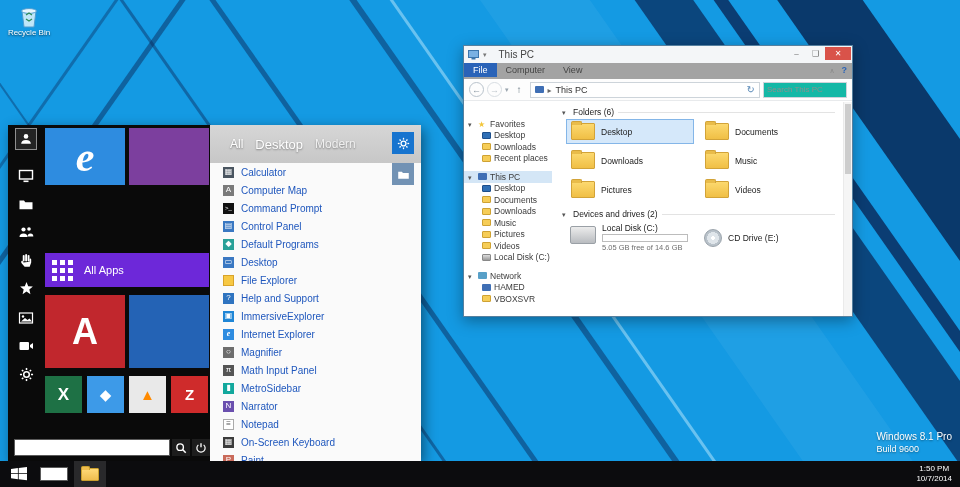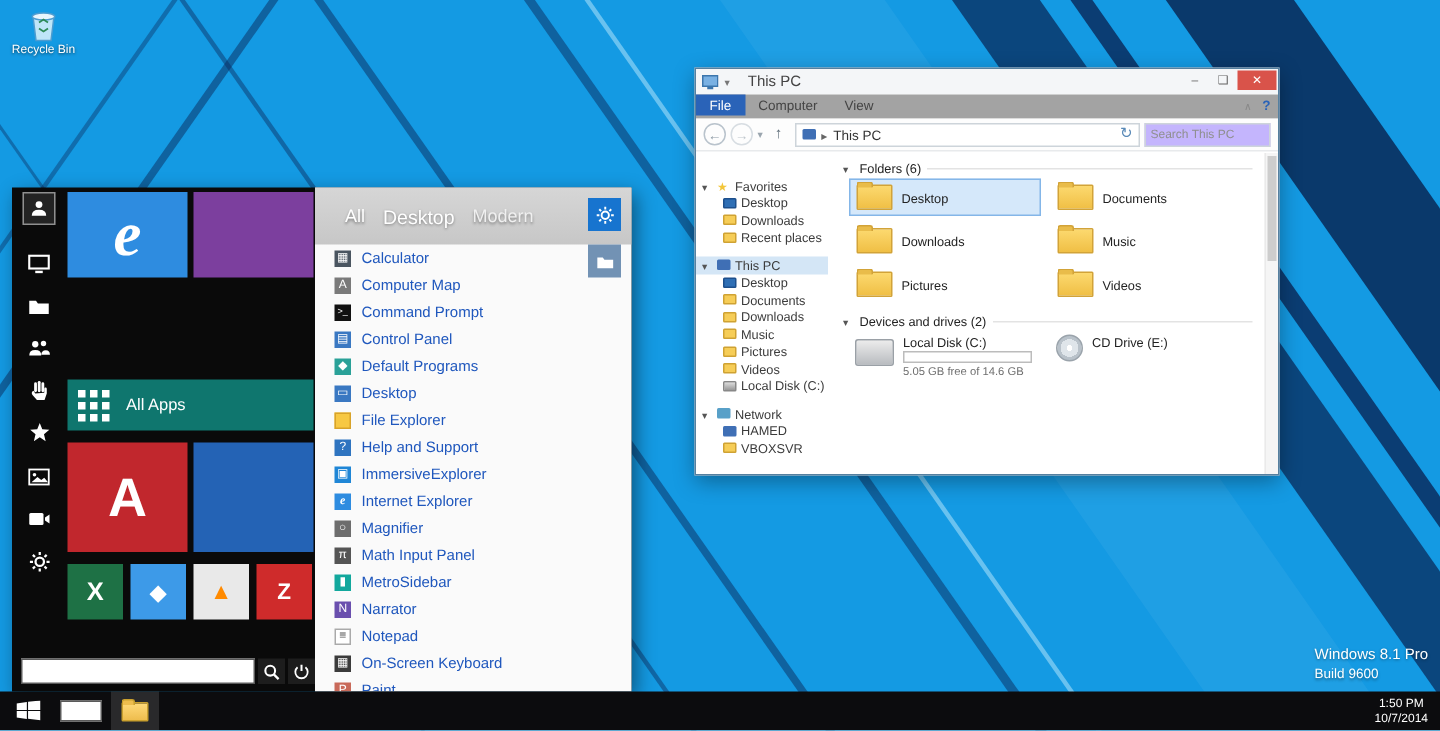--- a/index.html
+++ b/index.html
@@ -32,21 +32,21 @@
   .start-menu{position:absolute;left:8px;top:125px;width:413px;height:336px;background:#0a0a0a;box-shadow:3px 4px 12px rgba(0,0,0,.45)}
   .sm-sidebar{position:absolute;left:0;top:0;width:37px;height:100%}
   .side-ico{position:absolute;left:7px;width:22px;height:22px;display:flex;align-items:center;justify-content:center;cursor:pointer}
   .side-ico.framed{border:1px solid #8f8f8f;background:#232323}
 
   .sm-tiles{position:absolute;left:37px;top:0;width:165px;height:100%}
   .tile{position:absolute;display:flex;align-items:center;justify-content:center;color:#fff;cursor:pointer;overflow:hidden}
   .tile-ie{left:0;top:3px;width:80px;height:57px;background:#2e8ce0;font-size:42px;font-style:italic;font-weight:bold;font-family:"Liberation Serif","DejaVu Serif",serif}
   .tile-purple{left:84px;top:3px;width:80px;height:57px;background:#7c3f9e}
   .tile-start{left:0;top:86px;width:164px;height:34px;background:#0f2f63;justify-content:flex-start;padding-left:7px;gap:9px;font-size:11px}
-  .tile-allapps{left:0;top:128px;width:164px;height:34px;background:#0f766e;justify-content:flex-start;padding-left:7px;gap:11px;font-size:11px}
+  .tile-allapps{left:0;top:128px;width:164px;height:34px;background:#6d28d9;justify-content:flex-start;padding-left:7px;gap:11px;font-size:11px}
   .tile-adobe{left:0;top:170px;width:80px;height:73px;background:#c1272d;font-size:36px;font-weight:bold}
   .tile-bluegrid{left:84px;top:170px;width:80px;height:73px;background:#2463b5}
   .tile-sm{top:251px;width:37px;height:37px;font-size:17px;font-weight:bold}
   .tile-excel{left:0;background:#1e7145}
   .tile-dropbox{left:42px;background:#3d9ae8;font-size:15px}
   .tile-vlc{left:84px;background:#e9e9e9;color:#ff8a00;font-size:15px}
   .tile-zip{left:126px;background:#cf2b2b;font-size:15px}
   .t4{width:20px;height:20px;background:#169f9a;position:relative;flex:none}
   .t4::before{content:"";position:absolute;left:3px;top:3px;width:6px;height:6px;background:#fff;box-shadow:8px 0 #fff,0 8px #fff,8px 8px #fff}
   .dots9wrap{width:21px;height:21px;flex:none;position:relative}
@@ -93,21 +93,21 @@
   .rb-chev::before{content:"∧";font-size:7px}
   .rb-help{color:#2a63b8;font-weight:bold}.rb-help::before{content:"?"}
   .addr{position:relative;height:22px;background:#fdfdfd;border-bottom:1px solid #e8eaec;display:flex;align-items:center;padding:0 5px;gap:3px}
   .nav-btn{width:15px;height:15px;border-radius:50%;border:1px solid #b9c3cc;color:#8d9aa5;font-size:9px;display:flex;align-items:center;justify-content:center;cursor:pointer;flex:none}
   .nav-btn.dim{opacity:.55}
   .tiny-chev{font-size:7px;color:#9aa5ae;cursor:pointer}
   .up-btn{width:15px;height:15px;color:#5f6e7a;font-size:10px;display:flex;align-items:center;justify-content:center;cursor:pointer;flex:none}
   .crumb{flex:1;height:16px;border:1px solid #cdd4da;background:#fff;display:flex;align-items:center;padding:0 4px;gap:4px;font-size:9px;color:#333;cursor:pointer}
   .chev::before{content:"▸";color:#666;font-size:8px}
   .refresh{margin-left:auto;color:#5a8ab8;font-size:10px;cursor:pointer}.refresh::before{content:"↻"}
-  .searchbox{width:84px;height:16px;border:1px solid #cdd4da;background:#c4b5fd;font-size:8px;padding:0 3px;color:#444;flex:none}
+  .searchbox{width:84px;height:16px;border:1px solid #cdd4da;background:#14b8a6;font-size:8px;padding:0 3px;color:#444;flex:none}
   .searchbox::placeholder{color:#8f8f8f}
   .win-body{position:absolute;top:56px;left:0;right:9px;bottom:0;display:flex;overflow:hidden}
   .navpane{width:88px;flex:none;font-size:8.5px;color:#3b3b3b;padding-top:16px;overflow:hidden}
   .tree-row{display:flex;align-items:center;height:11.5px;padding-left:4px;gap:3px;white-space:nowrap;cursor:pointer}
   .tree-row.child{padding-left:18px}
   .tree-row.sel{background:#d4e6f6}
   .tree-gap{height:7px}
   .exp{width:7px;flex:none}
   .exp.open::before{content:"▾";font-size:7px;color:#555}
   .mi{width:9px;height:7px;flex:none;border-radius:1px}
@@ -126,21 +126,21 @@
   .big-folder{width:24px;height:17px;position:relative;background:linear-gradient(#fcd96f,#f0bf45);border:1px solid #d2a338;border-radius:1px;flex:none}
   .big-folder::before{content:"";position:absolute;top:-3px;left:-1px;width:9px;height:3px;background:#e9bc4a;border:1px solid #d2a338;border-bottom:none;border-radius:2px 2px 0 0}
   .devgrid{display:grid;grid-template-columns:134px 134px;margin-left:4px;margin-top:2px}
   .drive-item{display:flex;gap:6px;padding:2px 4px;cursor:pointer}
   .drive-ico{width:26px;height:18px;background:linear-gradient(#ececec,#b9bcc0);border:1px solid #9aa0a6;border-radius:2px;flex:none;margin-top:3px}
   .drive-info{display:flex;flex-direction:column;gap:1px}
   .drive-name{font-size:8.5px;color:#222}
   .usage{width:86px;height:8px;border:1px solid #bcbcbc;background:#fff}
   .usage-fill{height:100%;background:linear-gradient(#4aa0e8,#2470c8)}
   .drive-detail{font-size:7.5px;color:#6f6f6f;white-space:nowrap}
-  .cd-item{display:flex;gap:6px;padding:2px 4px;align-items:flex-start;cursor:pointer}
+  .cd-item{display:flex;gap:6px;padding:2px 4px;align-items:center;cursor:pointer}
   .cd-ico{width:18px;height:18px;border-radius:50%;background:radial-gradient(circle,#fff 0 2px,#dfe5ea 2px 6px,#b9c2ca 6px 9px);border:1px solid #9aa3ab;flex:none}
   .scrollbar{position:absolute;right:0;top:56px;bottom:0;width:9px;background:#f5f5f5;border-left:1px solid #eaeaea;cursor:pointer}
   .thumb{position:absolute;left:1px;right:1px;top:2px;height:70px;background:#cdcdcd}
 
   
   .taskbar{position:absolute;left:0;right:0;bottom:0;height:26px;background:#0c0c0e;display:flex;align-items:center;z-index:50}
   .start-btn{width:38px;height:100%;display:flex;align-items:center;justify-content:center;cursor:pointer}
   .tb-search{width:28px;height:14px;margin-left:2px;background:#fff;border:1px solid #5a5a5a;font-size:8px;padding:0 2px}
   .tb-explorer{width:32px;height:100%;margin-left:6px;display:flex;align-items:center;justify-content:center;background:rgba(255,255,255,.12);cursor:pointer}
   .tb-folder{width:18px;height:13px;background:linear-gradient(#ffd978,#eebd4e);border:1px solid #caa02e;border-radius:1px;position:relative}

